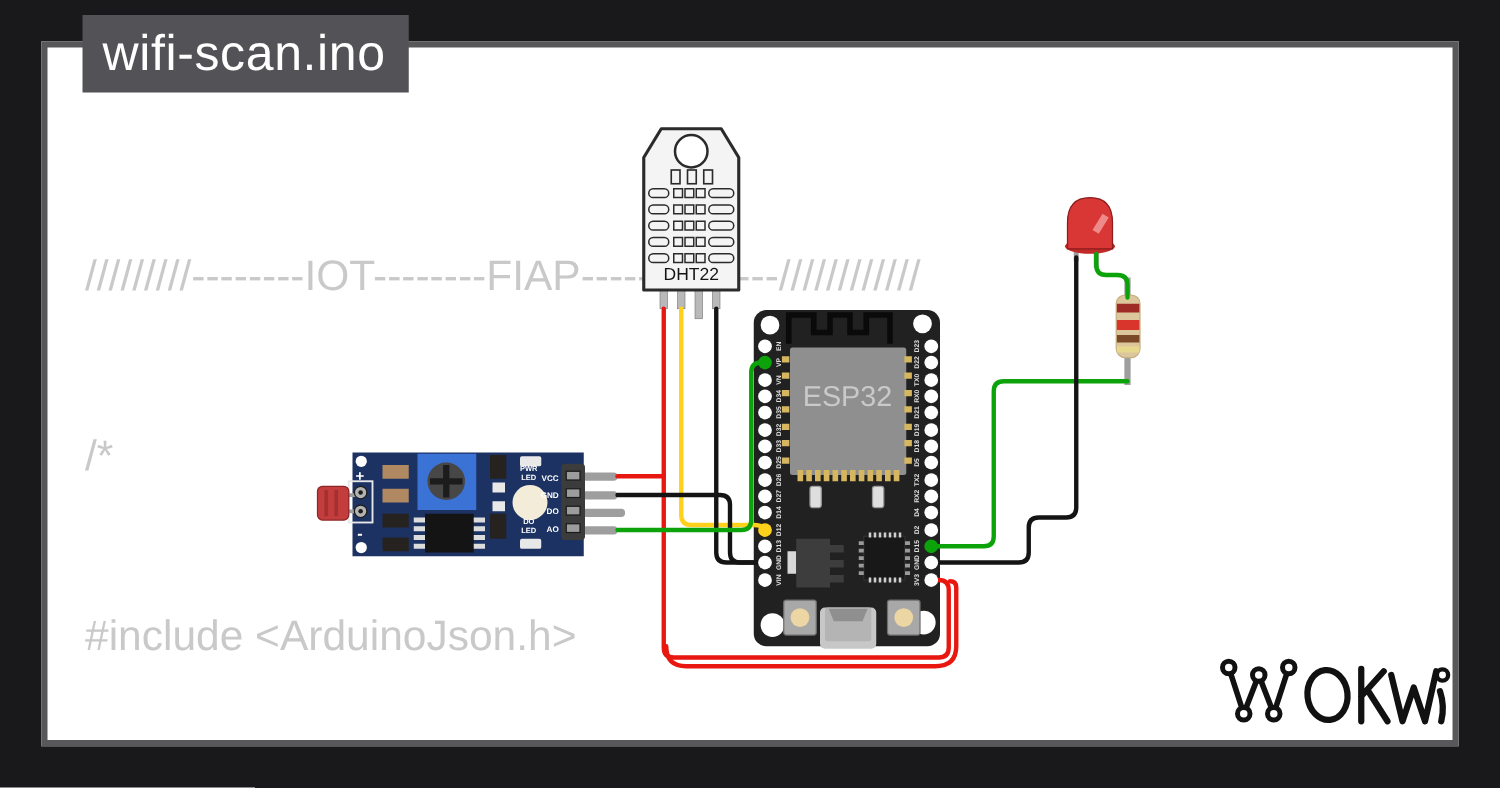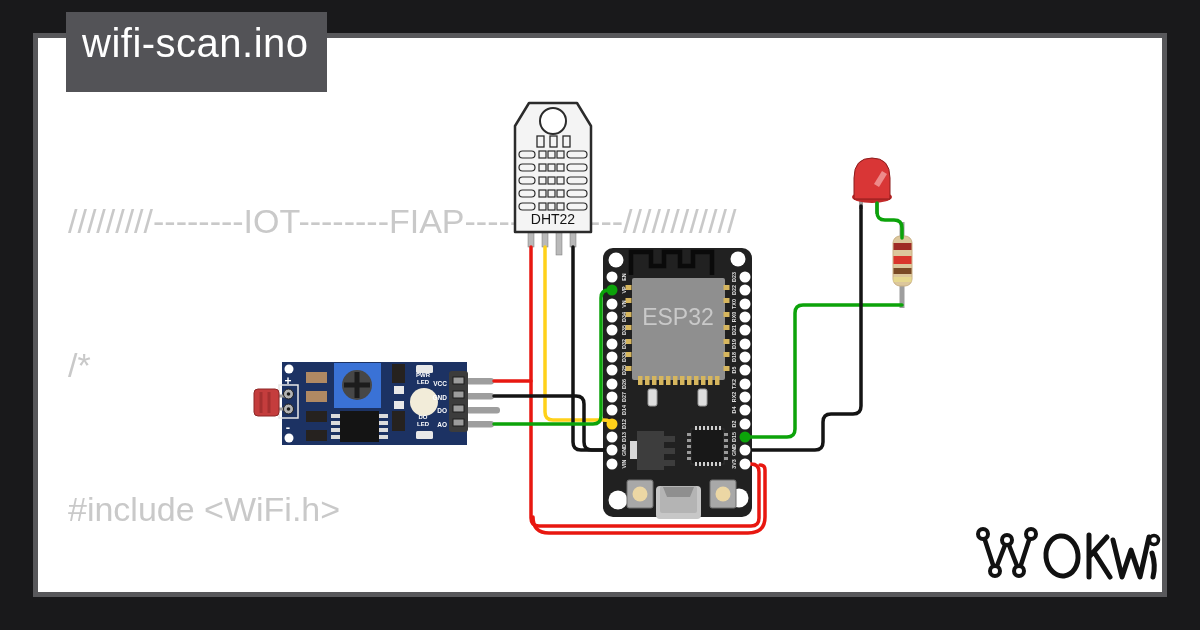--- a/index.html
+++ b/index.html
@@ -8,21 +8,21 @@
     background:#19191b;
     font-family:"Liberation Sans","DejaVu Sans",sans-serif;
   }
   .panel{
     position:absolute;left:33px;top:33px;right:33px;bottom:33px;
     background:#ffffff;border:5px solid #58585b;z-index:1;
   }
   .title-box{
     position:absolute;left:66px;top:12px;z-index:10;
     background:#535357;color:#ffffff;
-    font-size:40px;line-height:62px;height:80px;
+    font-size:40px;line-height:62px;height:62px;
     padding:0 18px 0 16px;letter-spacing:.5px;
   }
   .code-block{
     position:absolute;left:68px;top:101px;z-index:2;
     color:#c9c9c9;font-size:34px;line-height:48px;
     white-space:pre;letter-spacing:0;
   }
   .code-line{height:48px;}
   svg.circuit{
     position:absolute;left:0;top:0;width:1200px;height:630px;z-index:5;
@@ -37,21 +37,20 @@
 
 <div class="panel"></div>
 
 <div class="title-box">
   <span>wifi-scan.ino</span>
 </div>
 
 <div class="code-block">
   <div class="code-line">/////////--------IOT--------FIAP--------------////////////</div>
   <div class="code-line">/*</div>
-  <div class="code-line">#include &lt;WiFi.h&gt;</div>
   <div class="code-line">#include &lt;ArduinoJson.h&gt;</div>
   
   
   
   
   
   
 </div>
 
 <svg class="circuit" viewBox="0 0 1200 630">

